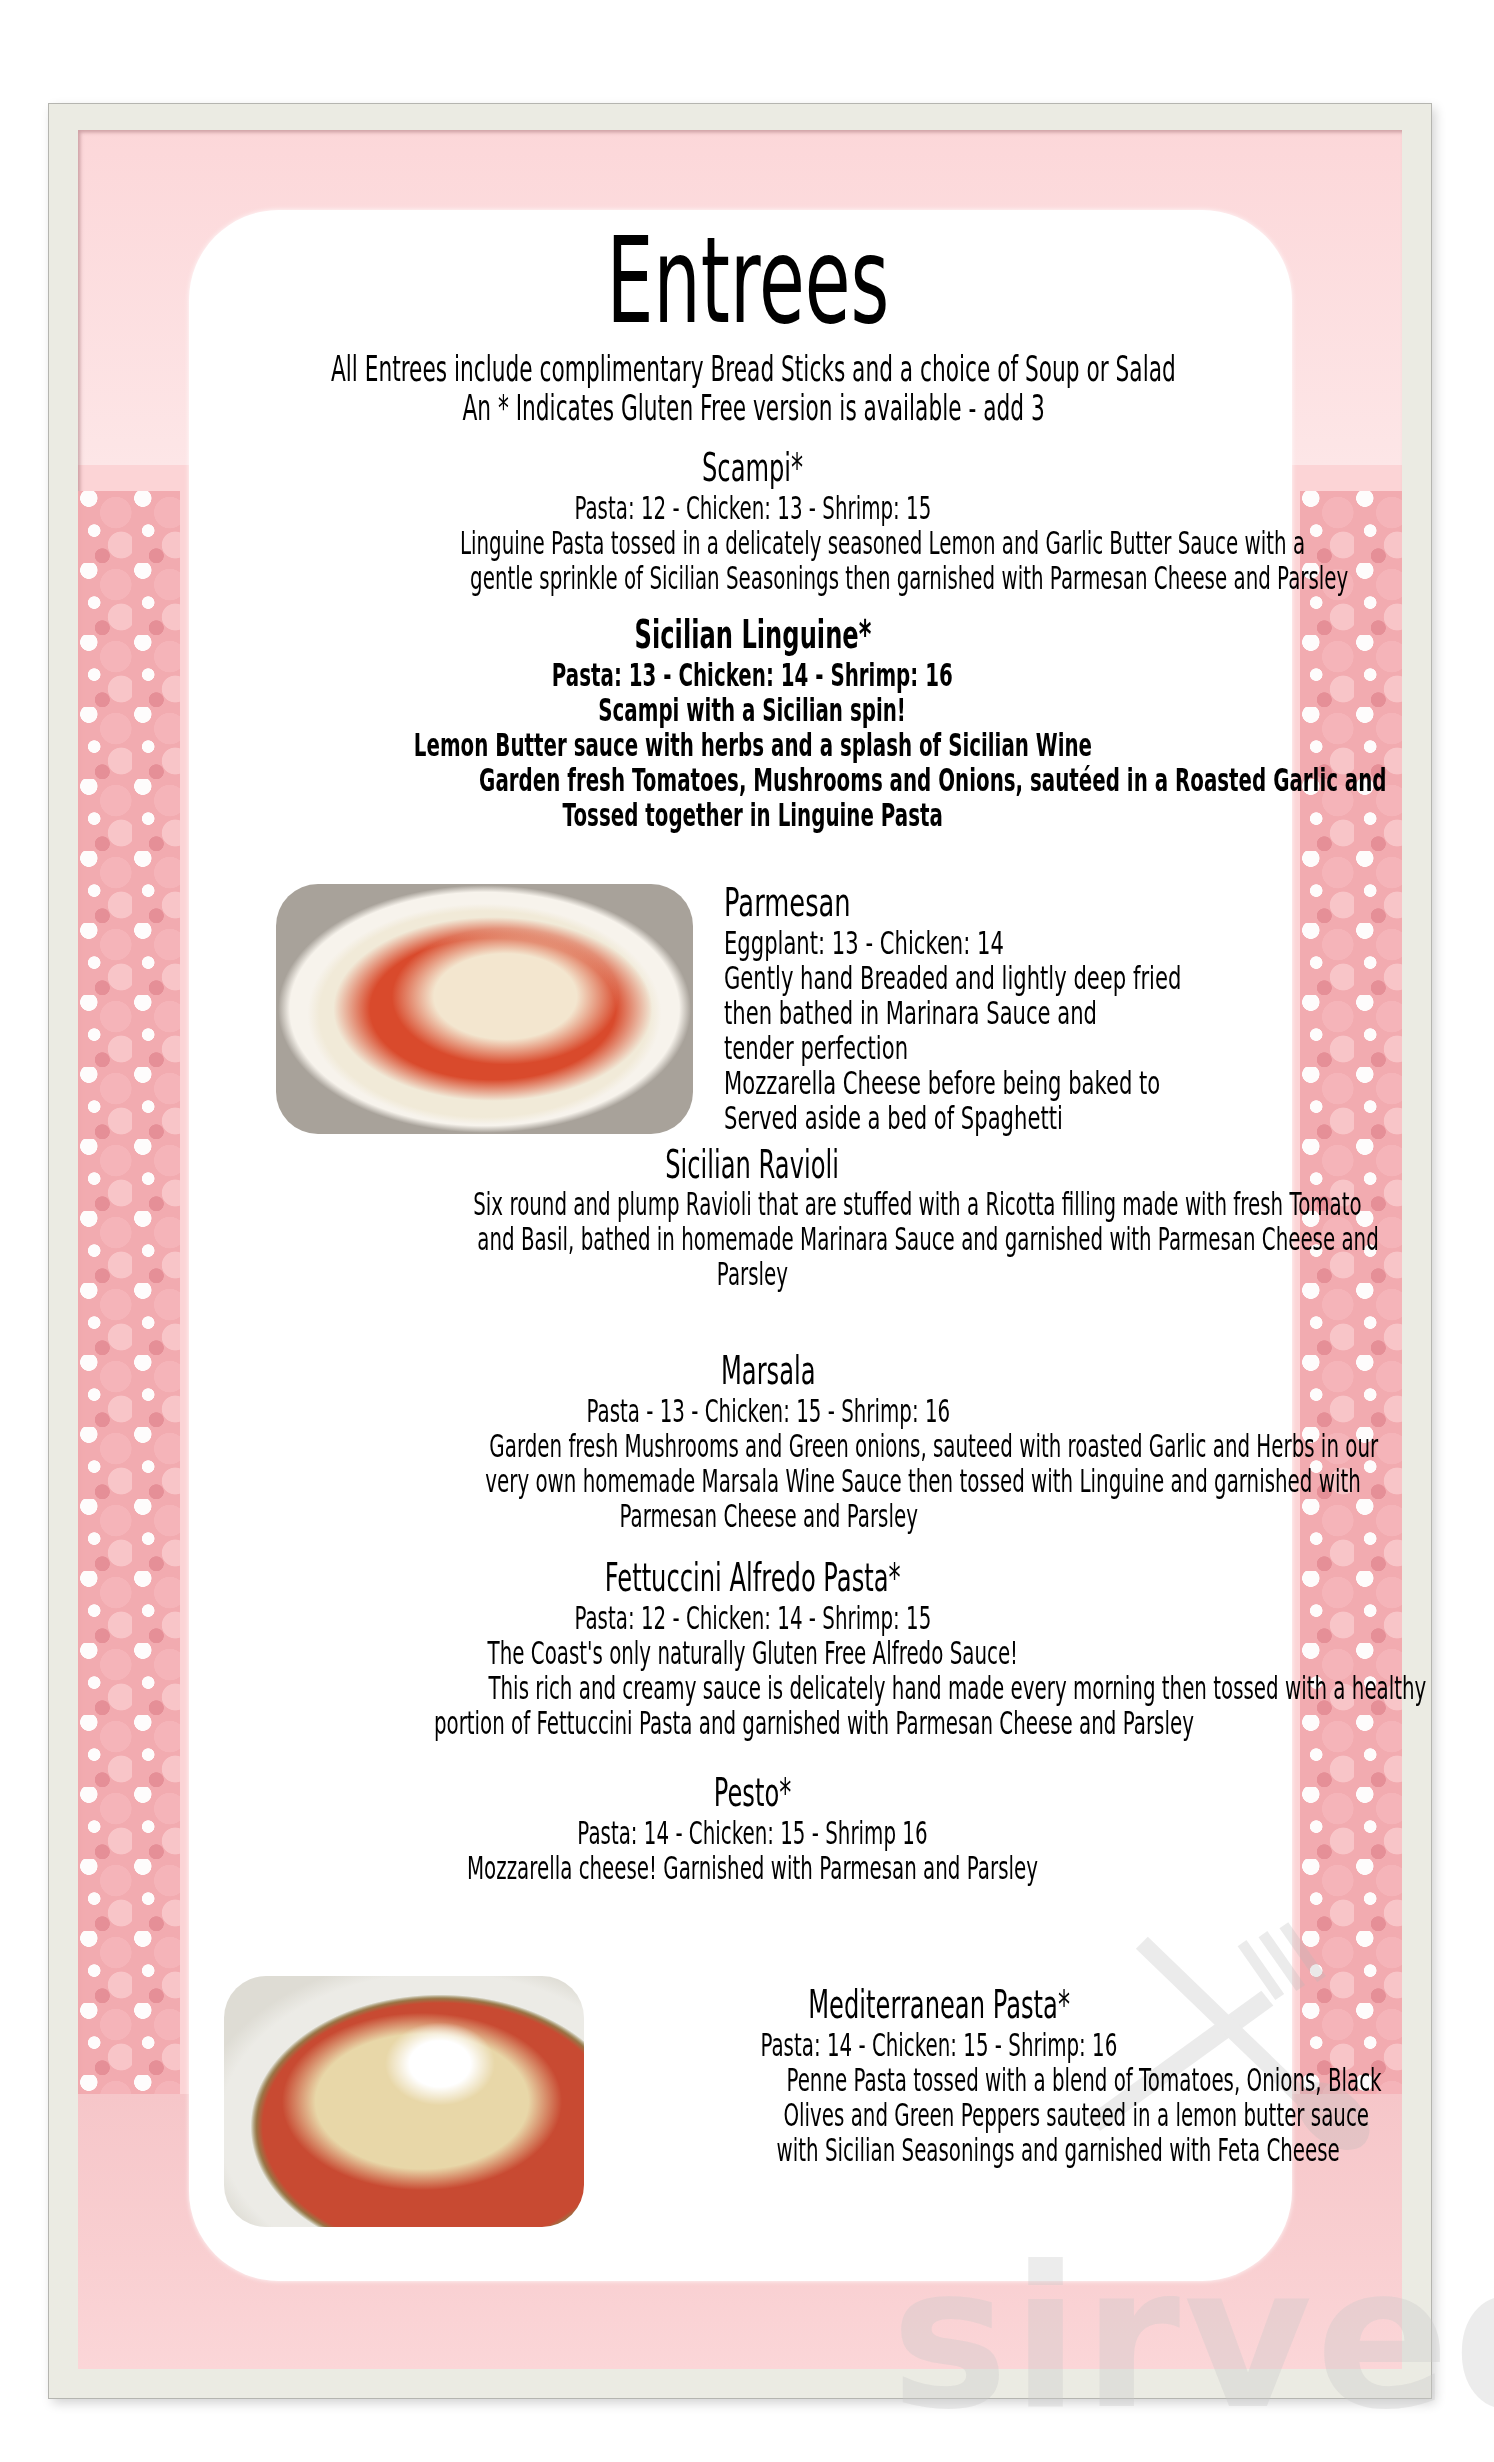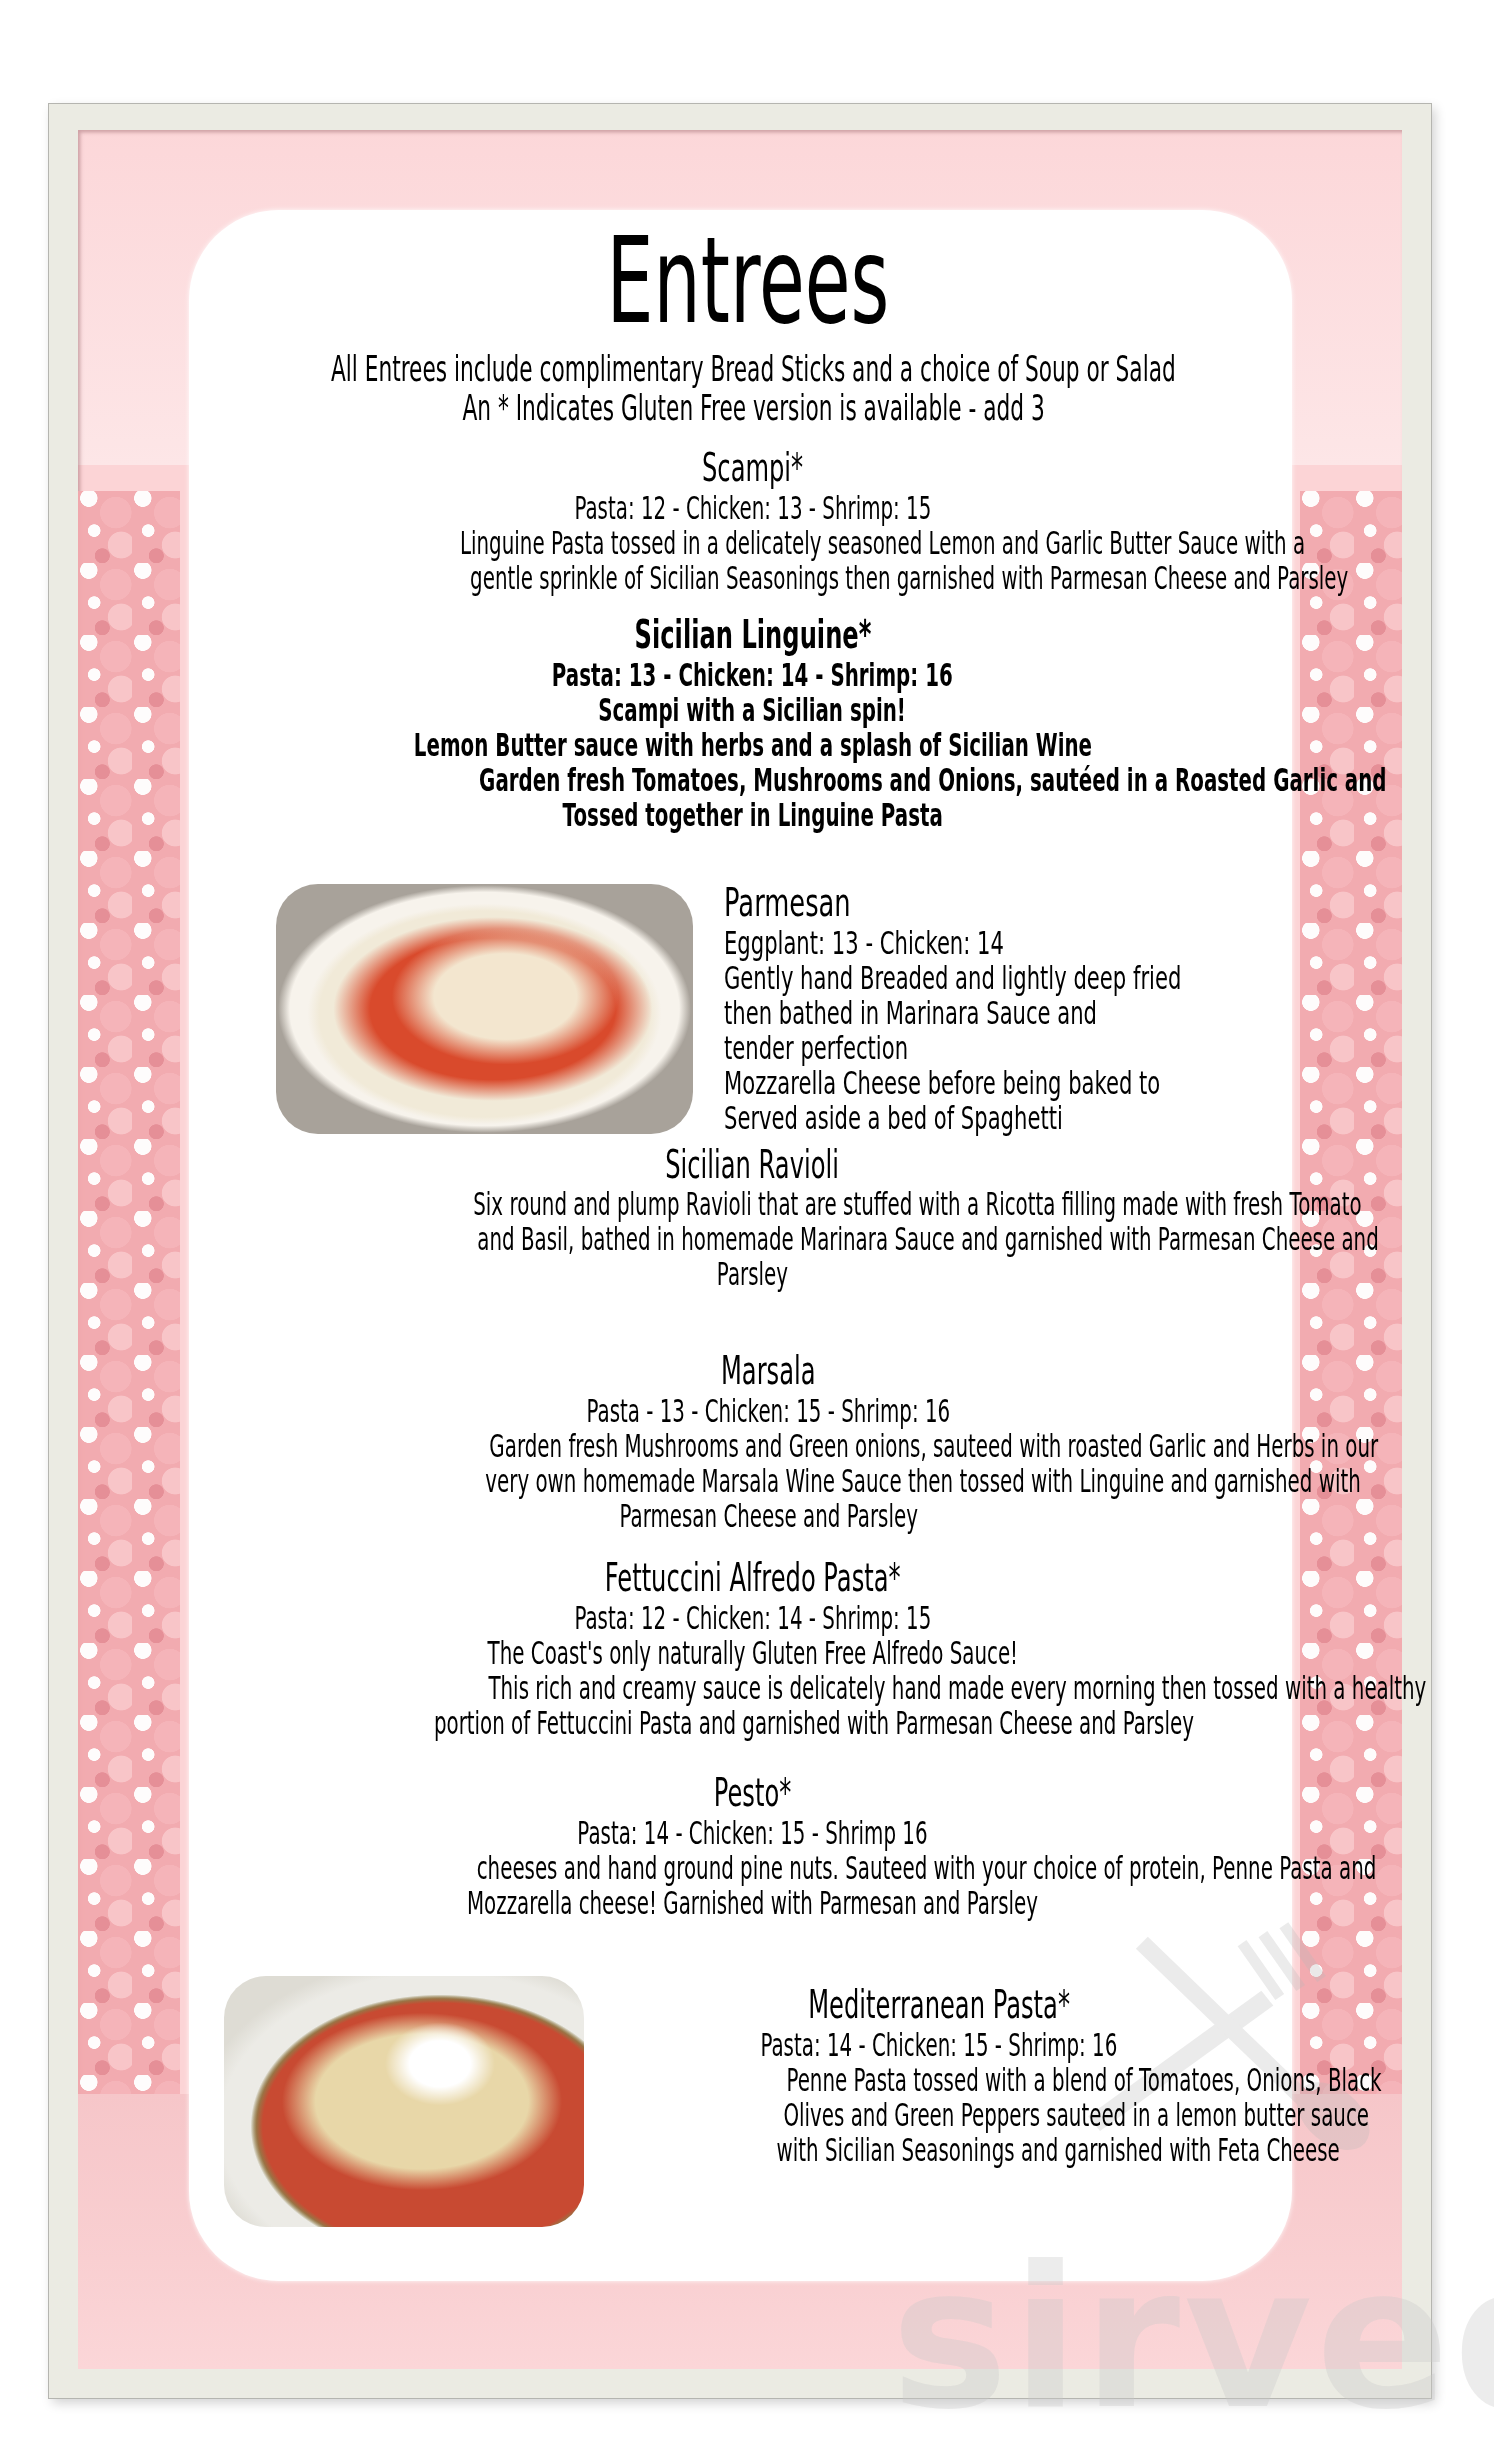--- a/index.html
+++ b/index.html
@@ -174,21 +174,20 @@
   <span class="name"><span class="cond">Fettuccini Alfredo Pasta*</span></span>
   <span class="price"><span class="cond">Pasta: 12 - Chicken: 14 - Shrimp: 15</span></span>
   <span class="desc"><span class="cond">The Coast's only naturally Gluten Free Alfredo Sauce!</span></span>
   <span class="desc"><span class="cond">This rich and creamy sauce is delicately hand made every morning then tossed with a healthy</span></span>
   <span class="desc"><span class="cond">portion of Fettuccini Pasta and garnished with Parmesan Cheese and Parsley</span></span>
 </div>
 
 <div class="entry" style="top:1770px;">
   <span class="name"><span class="cond">Pesto*</span></span>
   <span class="price"><span class="cond">Pasta: 14 - Chicken: 15 - Shrimp 16</span></span>
-  <span class="desc"><span class="cond">cheeses and hand ground pine nuts. Sauteed with your choice of protein, Penne Pasta and</span></span>
   <span class="desc"><span class="cond">Mozzarella cheese! Garnished with Parmesan and Parsley</span></span>
 </div>
 
 <div class="photo photo-med"></div>
 <div class="entry" style="left:592px; width:670px; top:1982px;">
   <span class="name"><span class="cond">Mediterranean Pasta*</span></span>
   <span class="price"><span class="cond">Pasta: 14 - Chicken: 15 - Shrimp: 16</span></span>
   <span class="desc"><span class="cond">Penne Pasta tossed with a blend of Tomatoes, Onions, Black</span></span>
   <span class="desc"><span class="cond">Olives and Green Peppers sauteed in a lemon butter sauce</span></span>
   <span class="desc"><span class="cond">with Sicilian Seasonings and garnished with Feta Cheese</span></span>

